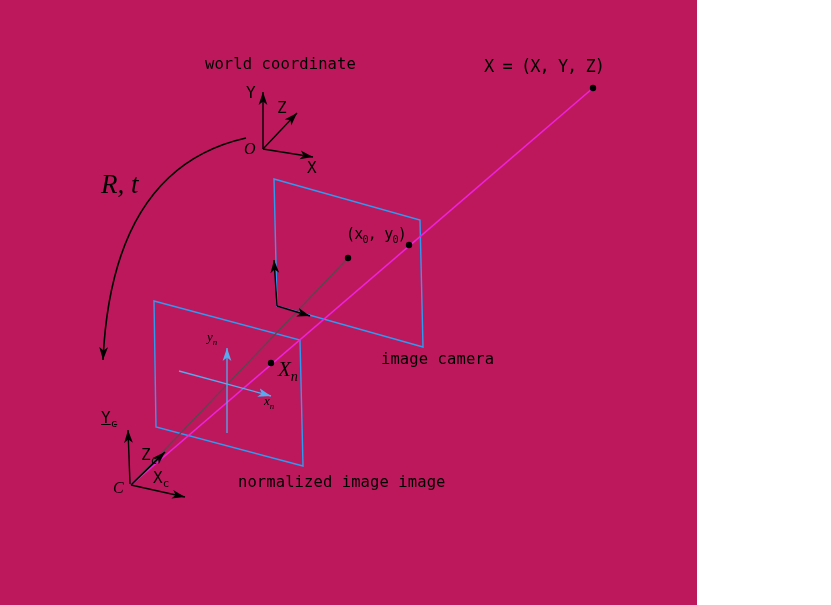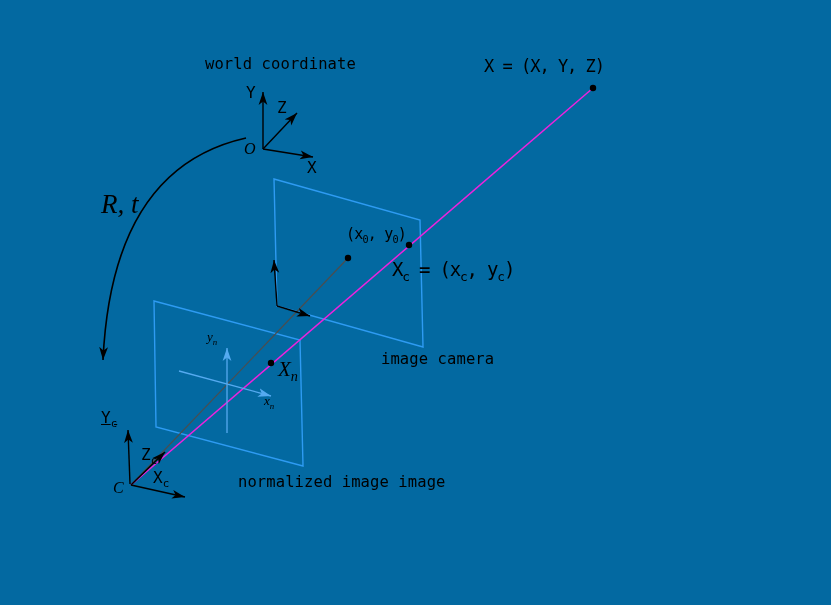--- a/index.html
+++ b/index.html
@@ -1,16 +1,16 @@
 <!DOCTYPE html>
 <html><head>
 <meta charset="utf-8">
 <style>
   html,body{margin:0;padding:0;background:#ffffff;}
-  .stage{position:relative;width:831px;height:605px;background:#0369a1;overflow:hidden;
+  .stage{position:relative;width:697px;height:605px;background:#be185d;overflow:hidden;
          font-family:"DejaVu Sans Mono",monospace;}
   .stage svg{position:absolute;left:0;top:0;}
   .lbl{position:absolute;white-space:pre;color:#000;line-height:1.1;}
   .mono{font-family:"DejaVu Sans Mono",monospace;}
   .math{font-family:"Liberation Serif","DejaVu Serif",serif;font-style:italic;}
   .lbl sub{font-size:68%;line-height:0;}
   .cap{font-size:15.5px;letter-spacing:0.1px;}
 </style>
 </head>
 <body>
@@ -54,35 +54,34 @@
     <circle cx="593" cy="88" r="3.2" fill="#000"></circle>
     <circle cx="409" cy="245" r="3.2" fill="#000"></circle>
     <circle cx="348" cy="258" r="3.2" fill="#000"></circle>
     <circle cx="271" cy="363" r="3.2" fill="#000"></circle>
   </svg>
 
   <div class="lbl mono cap" style="left:205px;top:56px;">world coordinate</div>
   <div class="lbl mono cap" style="left:381px;top:351px;">image camera</div>
   <div class="lbl mono cap" style="left:238px;top:474px;">normalized image image</div>
 
-  <div class="lbl math" style="left:101px;top:170px;font-size:27px;margin-top:20px;">R, t</div>
+  <div class="lbl math" style="left:101px;top:170px;font-size:27px;">R, t</div>
 
   <div class="lbl mono" style="left:246px;top:84px;font-size:16px;">Y</div>
   <div class="lbl mono" style="left:277px;top:99px;font-size:16px;">Z</div>
   <div class="lbl mono" style="left:307px;top:159px;font-size:16px;">X</div>
   <div class="lbl math" style="left:244px;top:140px;font-size:16px;">O</div>
 
   <div class="lbl mono" style="left:101px;top:409px;font-size:16px;text-decoration:underline;"><span>Y</span><sub>c</sub></div>
   <div class="lbl mono" style="left:141px;top:446px;font-size:16px;"><span>Z</span><sub>c</sub></div>
   <div class="lbl mono" style="left:153px;top:469px;font-size:16px;"><span>X</span><sub>c</sub></div>
   <div class="lbl math" style="left:113px;top:479px;font-size:16px;">C</div>
 
   <div class="lbl mono" style="left:484px;top:57px;font-size:17px;letter-spacing:-1px;">X = (X, Y, Z)</div>
 
-  <div class="lbl mono" style="left:392px;top:259px;font-size:19px;letter-spacing:-1.2px;"><span>X</span><sub>c</sub><span> = (x</span><sub>c</sub><span>, y</span><sub>c</sub><span>)</span></div>
 
   <div class="lbl mono" style="left:302px;top:226px;font-size:15px;letter-spacing:-0.8px;margin-left:44px;"><span>(x</span><sub>0</sub><span>, y</span><sub>0</sub><span>)</span></div>
 
   <div class="lbl math" style="left:278px;top:358px;font-size:21px;"><span>X</span><sub>n</sub></div>
 
   <div class="lbl math" style="left:207px;top:330px;font-size:13px;"><span>y</span><sub>n</sub></div>
   <div class="lbl math" style="left:264px;top:394px;font-size:13px;"><span>x</span><sub>n</sub></div>
 
 </div>
 

